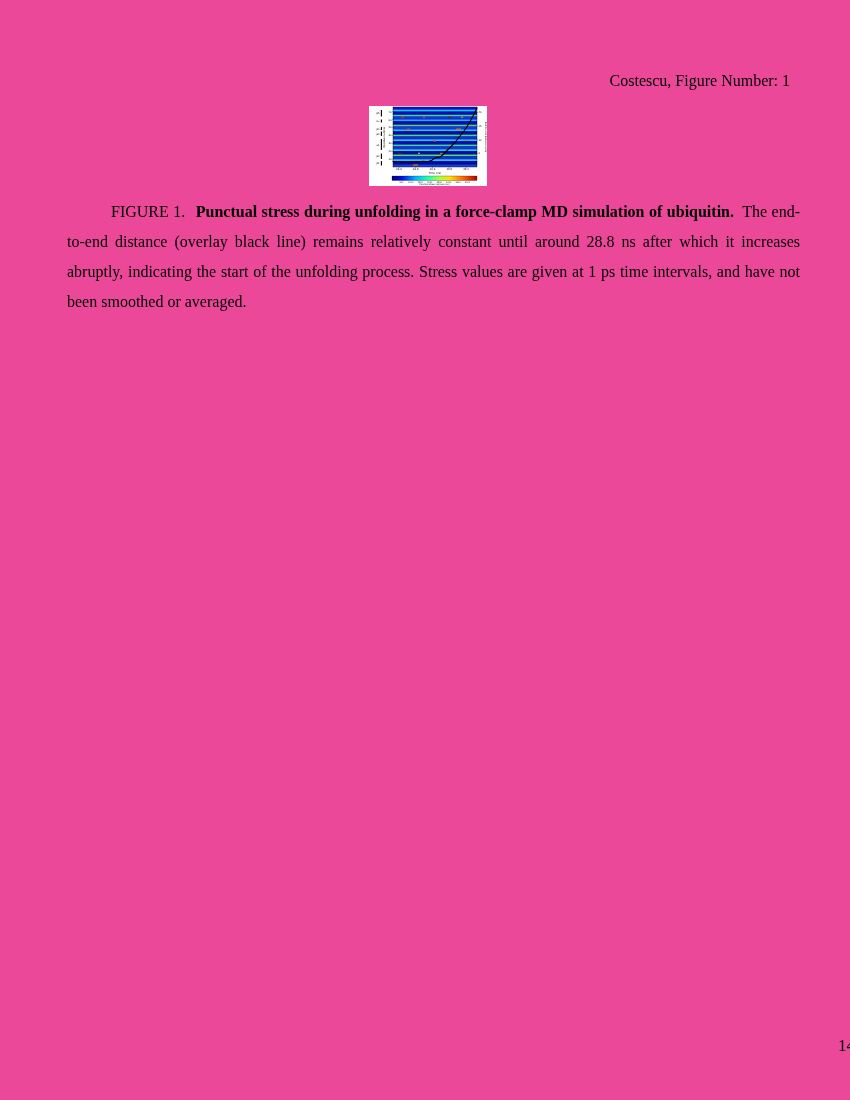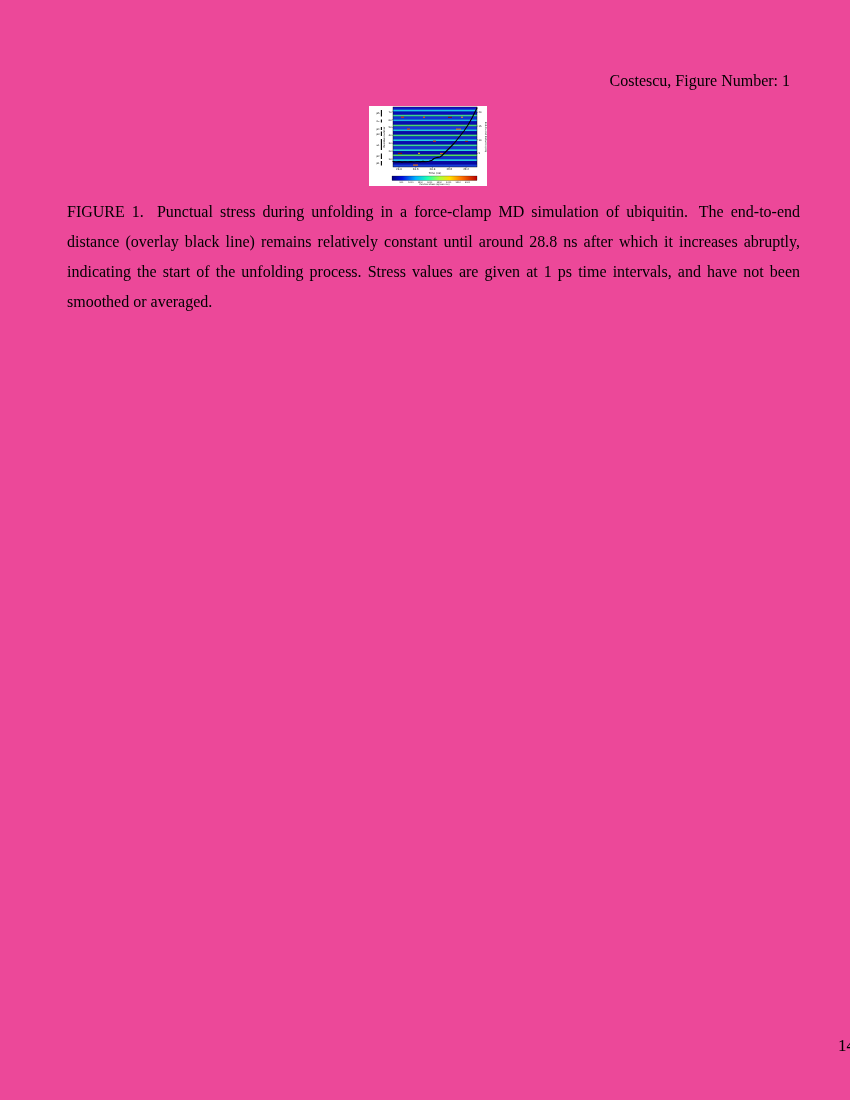--- a/index.html
+++ b/index.html
@@ -25,22 +25,22 @@
   .figure-wrap svg{display:block;width:118px;height:80px;}
   .caption{
     position:absolute;
     top:197px; left:67px;
     width:733px;
     font-size:16px;
     line-height:30px;
     text-align:justify;
     margin:0;
   }
-  .caption .cap-label{margin-right:6px;}
-  .caption .cap-title{font-weight:normal;margin-right:4px;}
+  .caption .cap-label{margin-right:6px;margin-left:44px;}
+  .caption .cap-title{font-weight:bold;margin-right:4px;}
   .page-number{
     position:absolute;
     top:1036px; left:5px;
     width:100%;
     text-align:right;
     font-size:17px;
   }
 </style>
 </head>
 <body>

